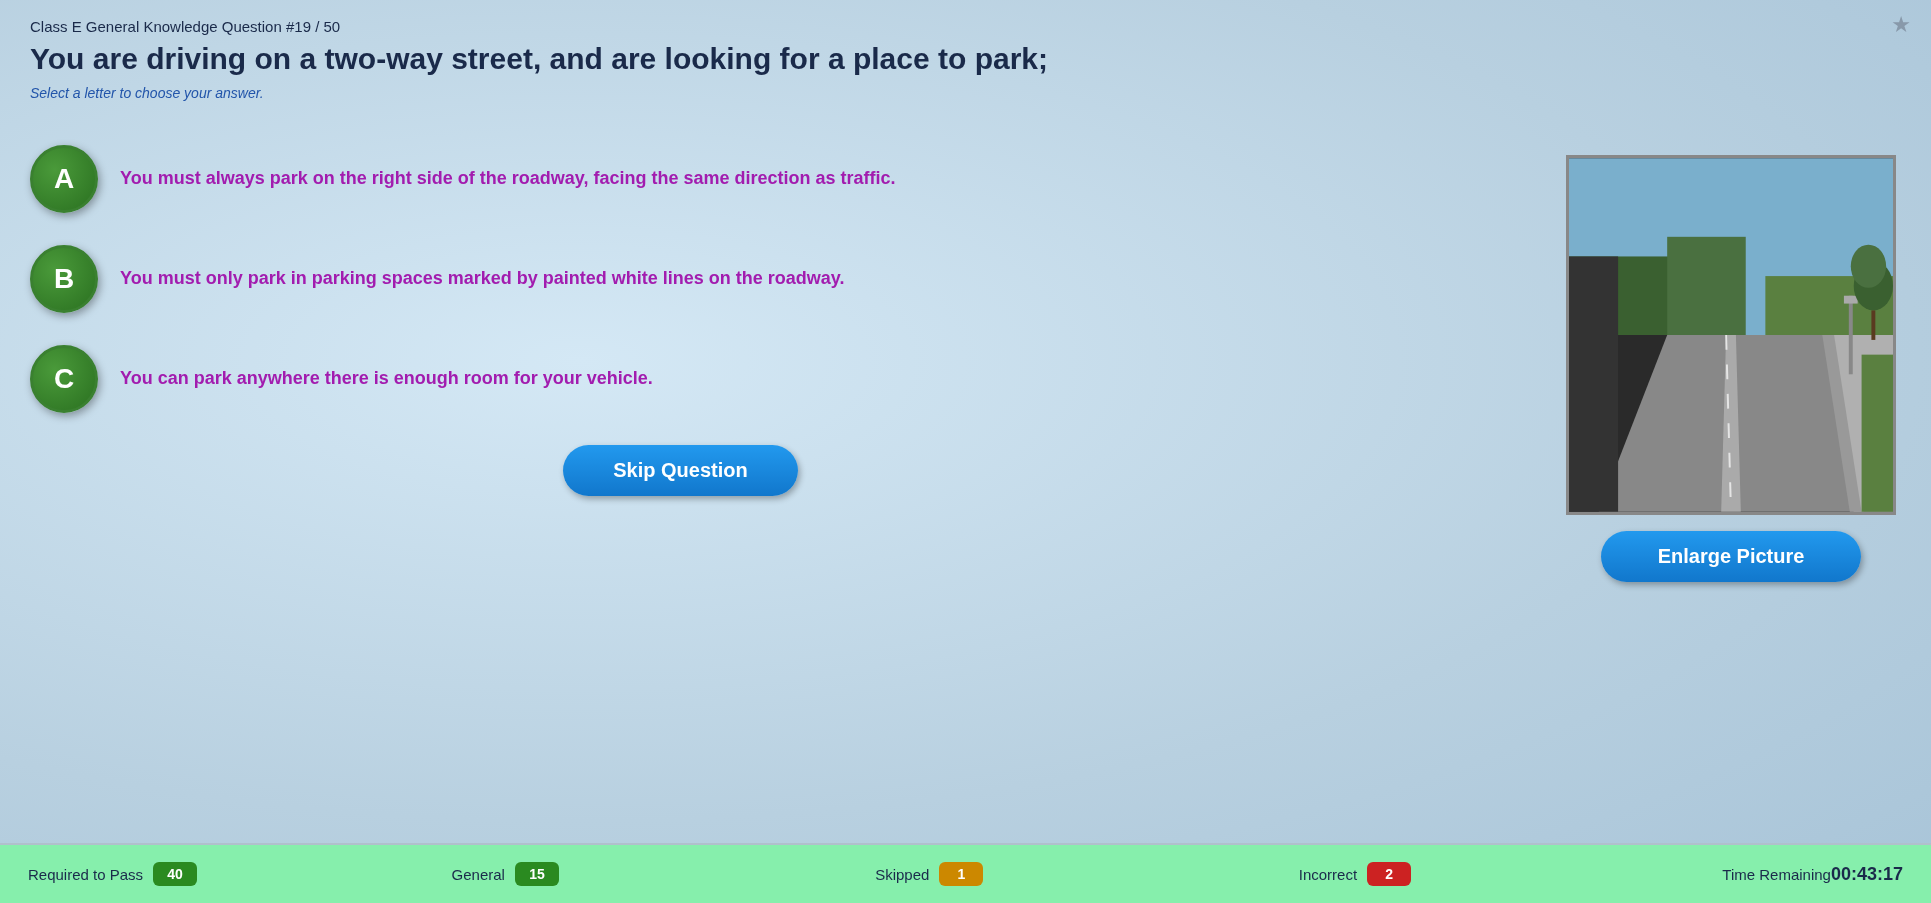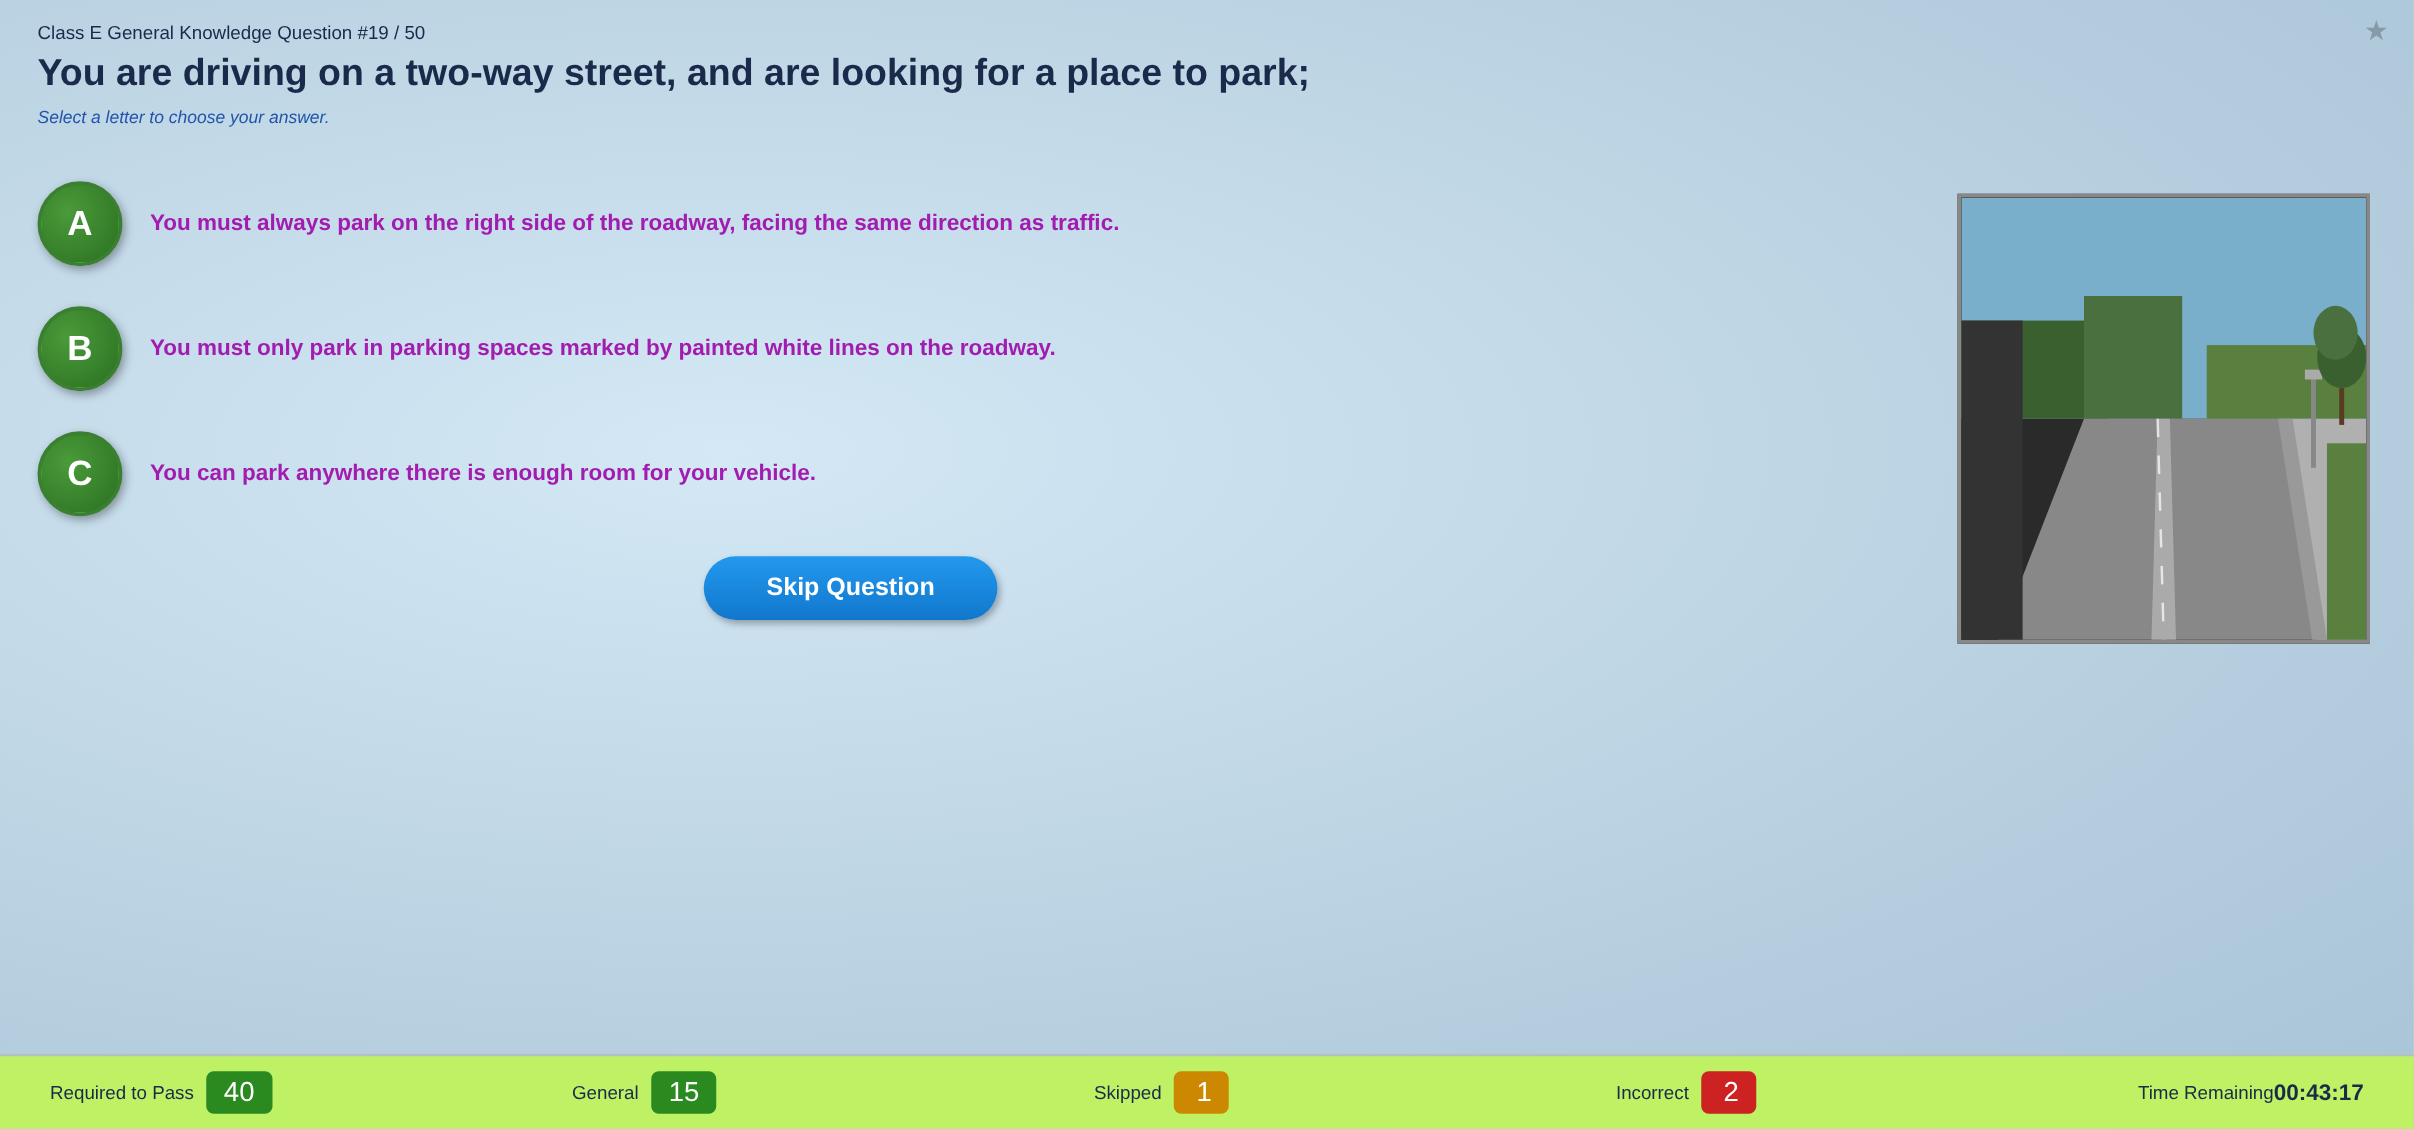--- a/index.html
+++ b/index.html
@@ -158,50 +158,50 @@
       z-index: 2;
     }
 
     
     .status-bar {
       position: absolute;
       bottom: 0;
       left: 0;
       right: 0;
       height: 60px;
-      background: #bef264;
+      background: #86efac;
       border-top: 2px solid #b0c0cc;
       display: flex;
       align-items: center;
-      padding: 0 40px;
+      padding: 0 28px;
       gap: 0;
       z-index: 2;
     }
 
     .status-item {
       display: flex;
       align-items: center;
       gap: 10px;
       flex: 1;
     }
 
     .status-label {
       font-size: 15px;
       color: #1a2a4a;
       font-weight: normal;
     }
 
     .status-badge {
       border-radius: 6px;
       padding: 4px 14px;
-      font-size: 22px;
-      font-weight: normal;
+      font-size: 14px;
+      font-weight: bold;
       color: white;
       min-width: 44px;
-      text-align: right;
+      text-align: center;
     }
 
     .badge-green { background: #2a8a20; }
     .badge-orange { background: #cc8800; }
     .badge-red { background: #cc2222; }
 
     .time-section {
       display: flex;
       align-items: center;
     }
@@ -286,20 +286,21 @@
           <line x1="160" y1="180" x2="165" y2="360" stroke="#ffffff" stroke-width="2" stroke-dasharray="15,15" opacity="0.7"></line>
 
           <rect x="285" y="140" width="4" height="80" fill="#888888"></rect>
           <rect x="280" y="140" width="14" height="8" fill="#aaaaaa"></rect>
 
           <ellipse cx="310" cy="130" rx="20" ry="25" fill="#3a6030"></ellipse>
           <rect x="308" y="155" width="4" height="30" fill="#5a3a20"></rect>
           <ellipse cx="305" cy="110" rx="18" ry="22" fill="#4a7040"></ellipse>
         </svg>
       </div>
+      <button class="enlarge-btn">Enlarge Picture</button>
     </div>
 
   </div>
 </div>
 
 <div class="status-bar">
 
   <div class="status-item">
     <span class="status-label">Required to Pass</span>
     <span class="status-badge badge-green">40</span>

